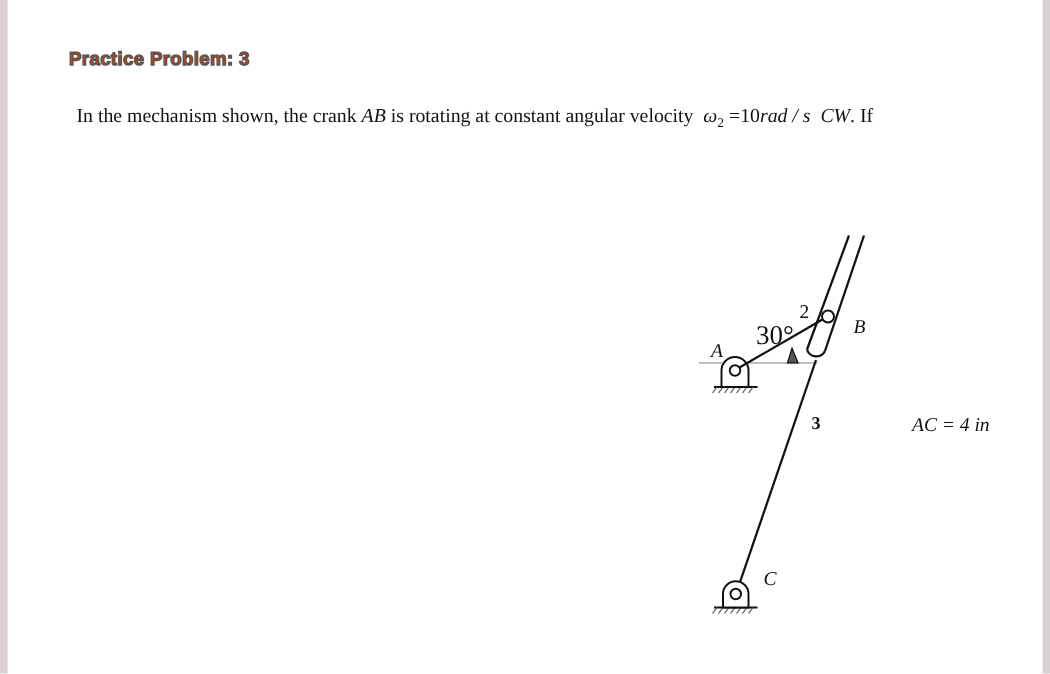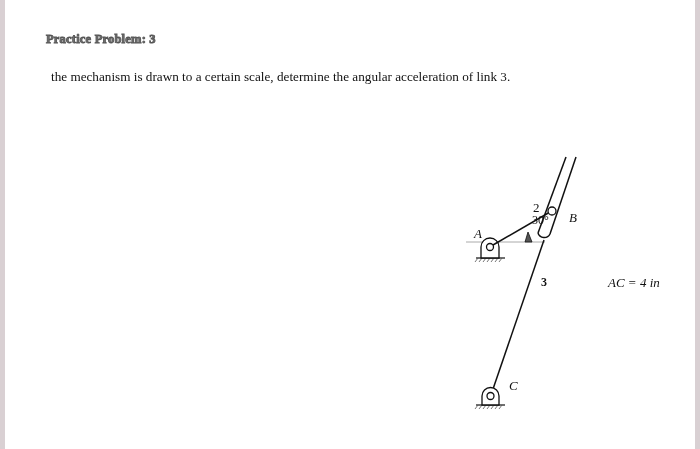--- a/index.html
+++ b/index.html
@@ -10,22 +10,22 @@
   .border-left {
     position: absolute; left: 0; top: 0; width: 5px; height: 449px;
     background: #d9d0d3;
   }
   .border-right {
     position: absolute; right: 0; top: 0; width: 5px; height: 449px;
     background: #d9d0d3;
   }
   .title {
     position: absolute; left: 46px; top: 32px;
-    font-family: Liberation Serif, serif; font-size: 12.5px; font-weight: bold;
-    color: #737373;
+    font-family: Liberation Sans, sans-serif; font-size: 12.5px; font-weight: bold;
+    color: #c2410c;
     -webkit-text-stroke: 0.9px #555;
     letter-spacing: 0.2px;
   }
   .problem {
     position: absolute; left: 51px; top: 68px; width: 560px;
     font-family: "Liberation Serif", serif; font-size: 13.2px; line-height: 18px;
     color: #111;
   }
   .problem i { font-style: italic; }
   .diagram { position: absolute; left: 0; top: 0; }
@@ -37,21 +37,23 @@
 </style>
 </head>
 <body>
 
 <div class="border-left"></div>
 <div class="border-right"></div>
 
 <div class="title">Practice Problem: 3</div>
 
 <div class="problem">
-  <div>the mechanism is drawn to a certain scale, determine the angular acceleration of link 3.</div>
+  <div>
+    <span>In the mechanism shown, the crank </span><i>AB</i><span> is rotating at constant angular velocity </span>&nbsp;<i>ω</i><sub style="font-size:9px">2</sub><span> =10</span><i>rad / s</i>&nbsp;&nbsp;<i>CW</i><span>. If</span>
+  </div>
 </div>
 
 <svg class="diagram" width="700" height="449" viewBox="0 0 700 449">
 
   <line x1="466" y1="242" x2="545" y2="242" stroke="#aaa" stroke-width="1"></line>
 
   <line x1="476" y1="258" x2="505" y2="258" stroke="#111" stroke-width="1.2"></line>
   <g stroke="#555" stroke-width="0.8">
     <line x1="478" y1="258" x2="475" y2="262"></line>
       <line x1="482" y1="258" x2="479" y2="262"></line>
@@ -87,18 +89,18 @@
     <line x1="494" y1="405" x2="491" y2="409"></line>
       <line x1="498" y1="405" x2="495" y2="409"></line>
     <line x1="502" y1="405" x2="499" y2="409"></line>
   </g>
 
   <path d="M482,405 L482,396 A8.5,8.5 0 0 1 499,396 L499,405 Z" fill="#fff" stroke="#111" stroke-width="1.3"></path>
   <circle cx="490.5" cy="396" r="3.5" fill="#fff" stroke="#111" stroke-width="1.3"></circle>
 </svg>
 
 <div class="lbl it" style="left:474px; top:226px;">A</div>
-<div class="lbl" style="left:532px; top:213px; font-size:12px;">30°</div>
+<div class="lbl" style="left:504px; top:213px; font-size:18px;">30°</div>
 <div class="lbl" style="left:533px; top:200px;">2</div>
 <div class="lbl it" style="left:569px; top:210px;">B</div>
 <div class="lbl" style="left:541px; top:275px; font-weight:bold; font-size:12px;">3</div>
 <div class="lbl it" style="left:608px; top:275px;">AC = 4 in</div>
 <div class="lbl it" style="left:509px; top:378px;">C</div>
 
 </body></html>

